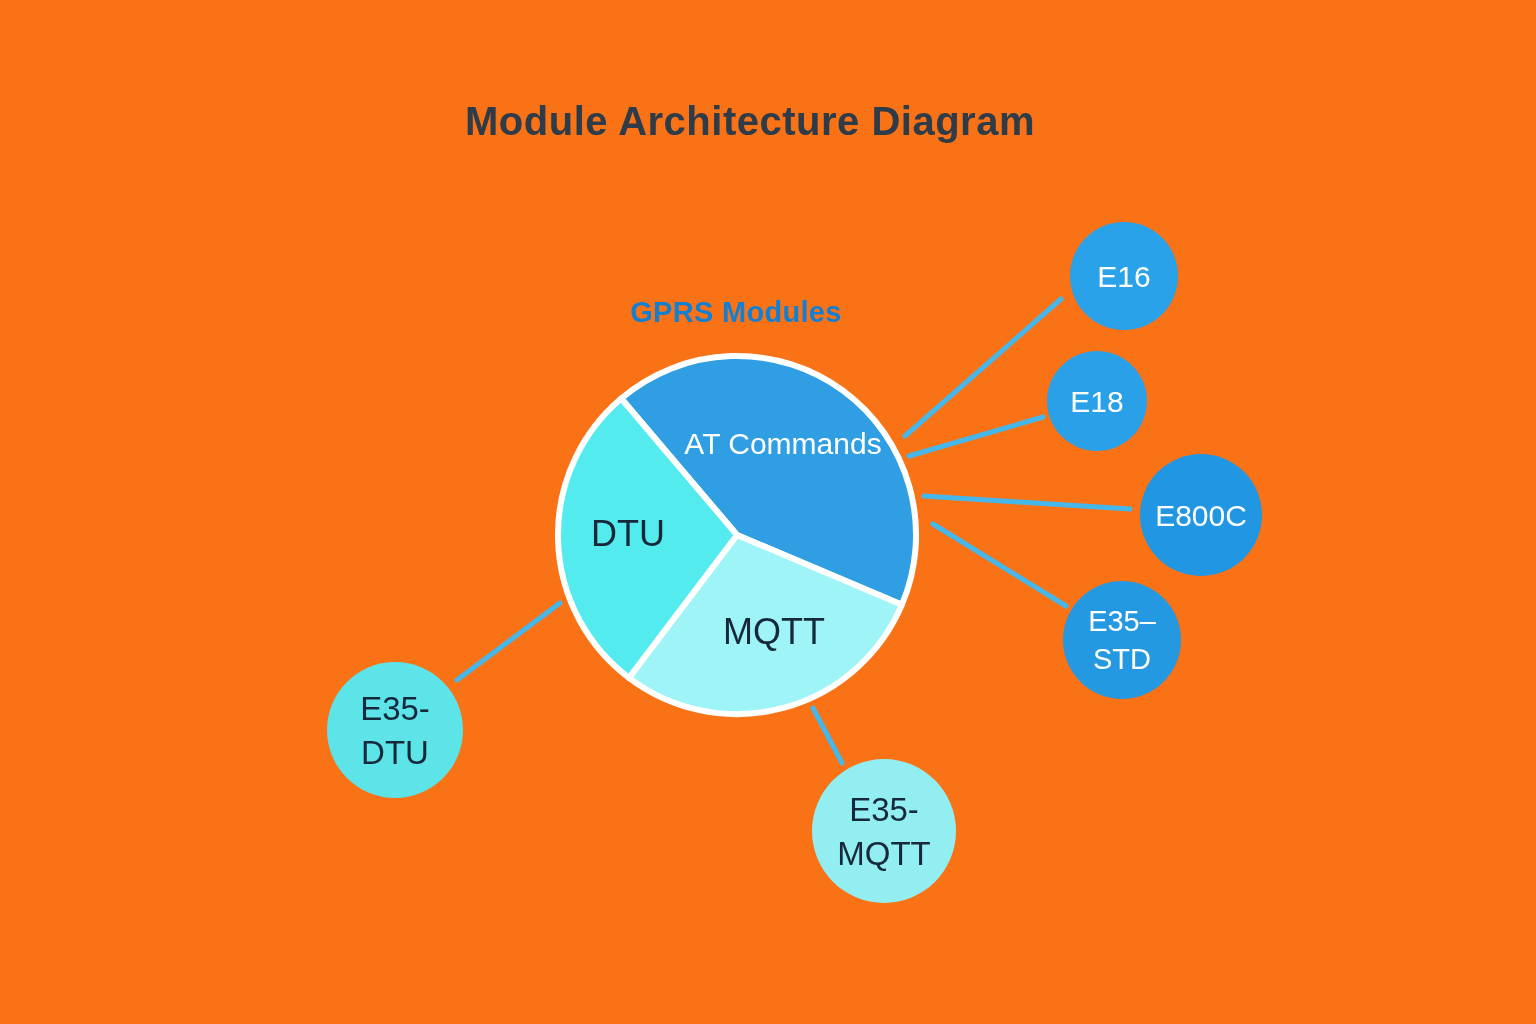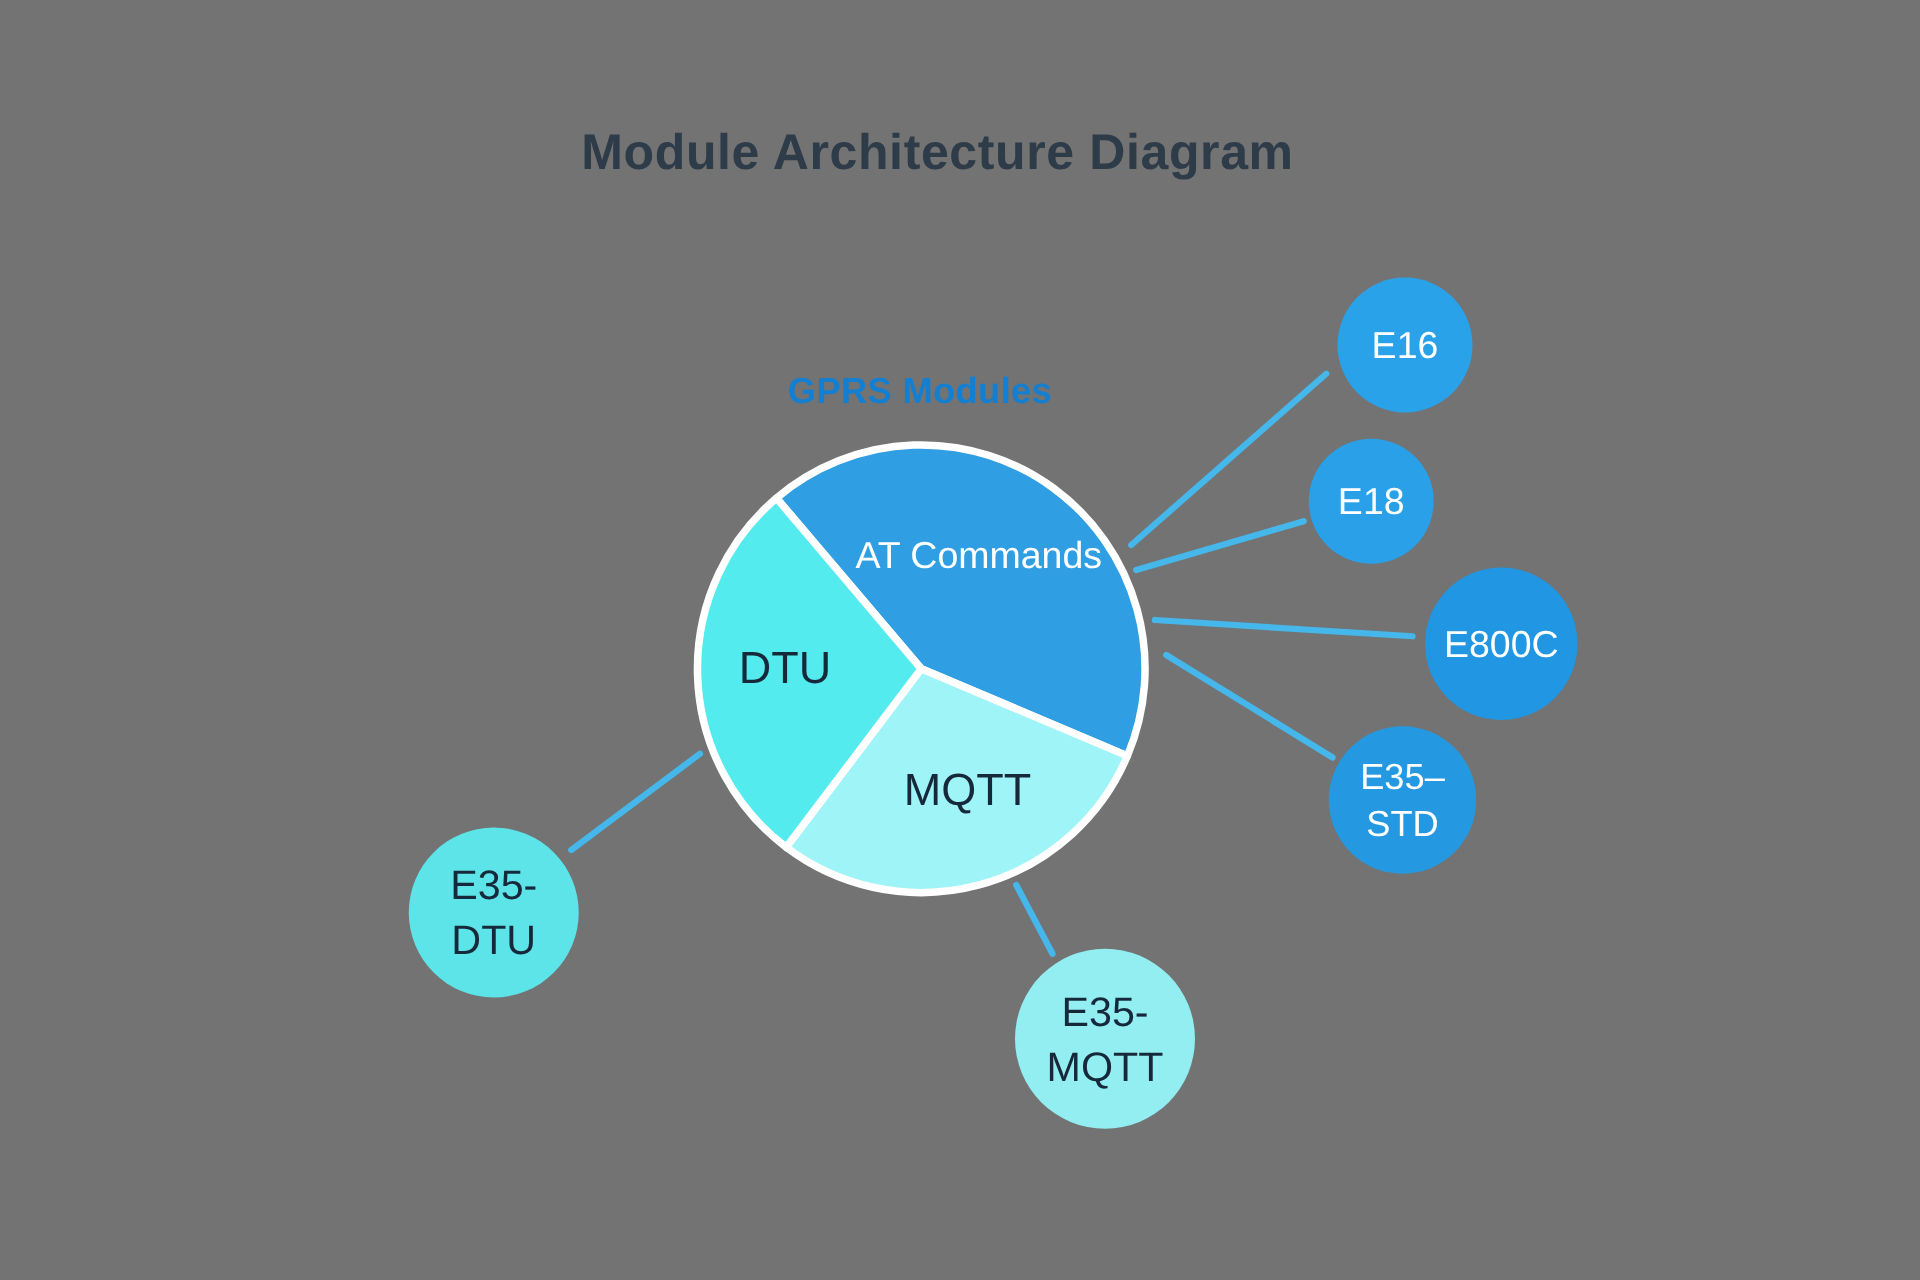--- a/index.html
+++ b/index.html
@@ -31,21 +31,21 @@
   .pie-label {
     font-weight: 500;
   }
   .node-label {
     font-weight: 500;
   }
 </style>
 </head>
 <body>
 
-<div class="canvas" id="canvas" style="background: #737373;">
+<div class="canvas" id="canvas" style="background: #f97316;">
   <svg id="diagram-svg" width="1536" height="1024" viewBox="0 0 1536 1024">
 
     <text class="title-text" x="750" y="135" text-anchor="middle" fill="#2e3b48">Module Architecture Diagram</text>
 
     <text class="group-label-text" x="736" y="322" text-anchor="middle" fill="#147fd0">GPRS Modules</text>
 
     <g>
       <line x1="905" y1="436" x2="1061" y2="299" stroke="#45b7eb" stroke-width="5" stroke-linecap="round"></line>
       <line x1="909" y1="456" x2="1043" y2="417" stroke="#45b7eb" stroke-width="5" stroke-linecap="round"></line>
       <line x1="924" y1="496" x2="1130" y2="509" stroke="#45b7eb" stroke-width="5" stroke-linecap="round"></line>

